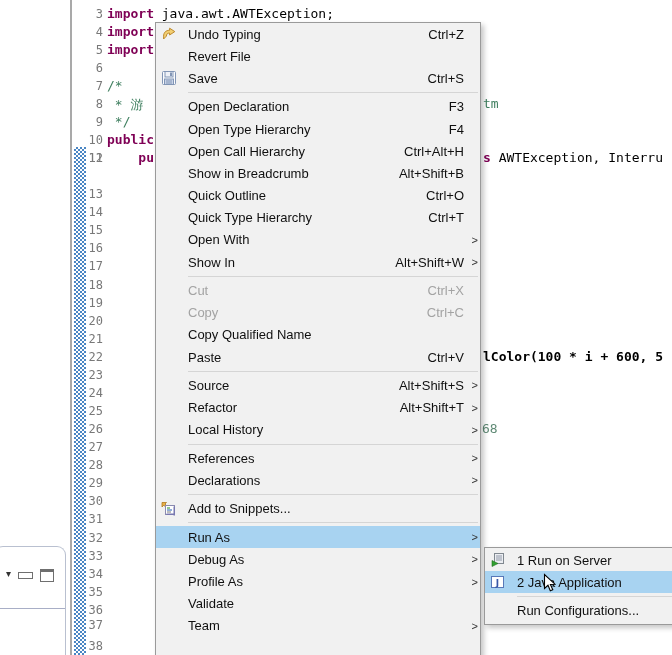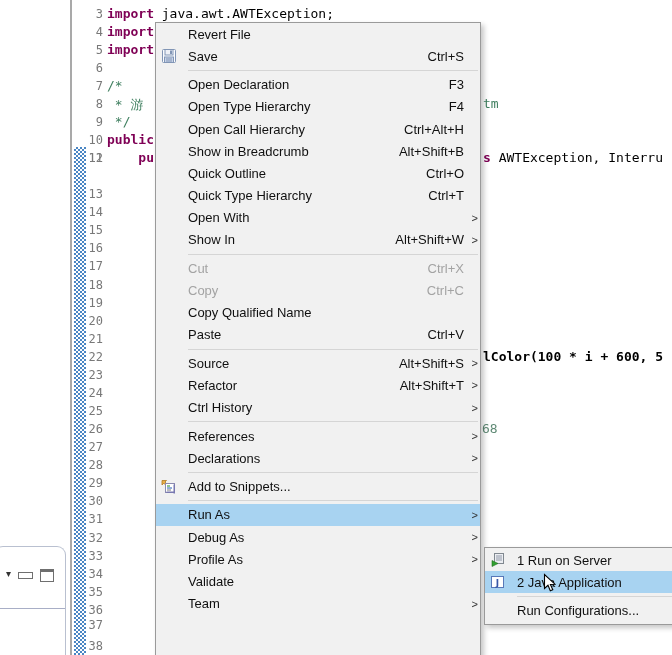--- a/index.html
+++ b/index.html
@@ -106,20 +106,30 @@
     </div>
 
   <div class="panel-corner"></div>
   <div class="panel-sep"></div>
   <div class="view-menu-btn">▾</div>
   <div class="min-btn"></div>
   <div class="max-btn"></div>
 
   <div id="main-menu" class="menu">
       <div class="mrow">
+        <span class="micon">
+          <svg width="16" height="16" viewBox="0 0 16 16">
+            <path d="M13.8 5.6 L8.6 2.2 L8.6 4.3 C4.8 4.3 2.6 6.6 2.6 10.2 L2.6 13 L5.4 10.1 C5.4 8.2 6.4 7 8.6 7 L8.6 9 Z" fill="#f3cf72" stroke="#bd8a2e" stroke-linejoin="round"></path>
+          </svg>
+        </span>
+        <span class="mlabel">Undo Typing</span>
+        <span class="mshort">Ctrl+Z</span>
+        <span class="marrow"></span>
+      </div>
+      <div class="mrow">
         <span class="micon"></span>
         <span class="mlabel">Revert File</span>
         <span class="mshort"></span>
         <span class="marrow"></span>
       </div>
       <div class="mrow">
         <span class="micon">
           <svg width="16" height="16" viewBox="0 0 16 16">
             <rect x="1.5" y="1.5" width="13" height="13" rx="1" fill="#fbfcfe" stroke="#8195b5"></rect>
             <rect x="4" y="1.5" width="8" height="5.5" fill="#eef1f7" stroke="#8195b5"></rect>
@@ -215,21 +225,21 @@
         <span class="marrow">&gt;</span>
       </div>
       <div class="mrow">
         <span class="micon"></span>
         <span class="mlabel">Refactor</span>
         <span class="mshort">Alt+Shift+T</span>
         <span class="marrow">&gt;</span>
       </div>
       <div class="mrow">
         <span class="micon"></span>
-        <span class="mlabel">Ctrl History</span>
+        <span class="mlabel">Local History</span>
         <span class="mshort"></span>
         <span class="marrow">&gt;</span>
       </div>
       <div class="msep"></div>
       <div class="mrow">
         <span class="micon"></span>
         <span class="mlabel">References</span>
         <span class="mshort"></span>
         <span class="marrow">&gt;</span>
       </div>

